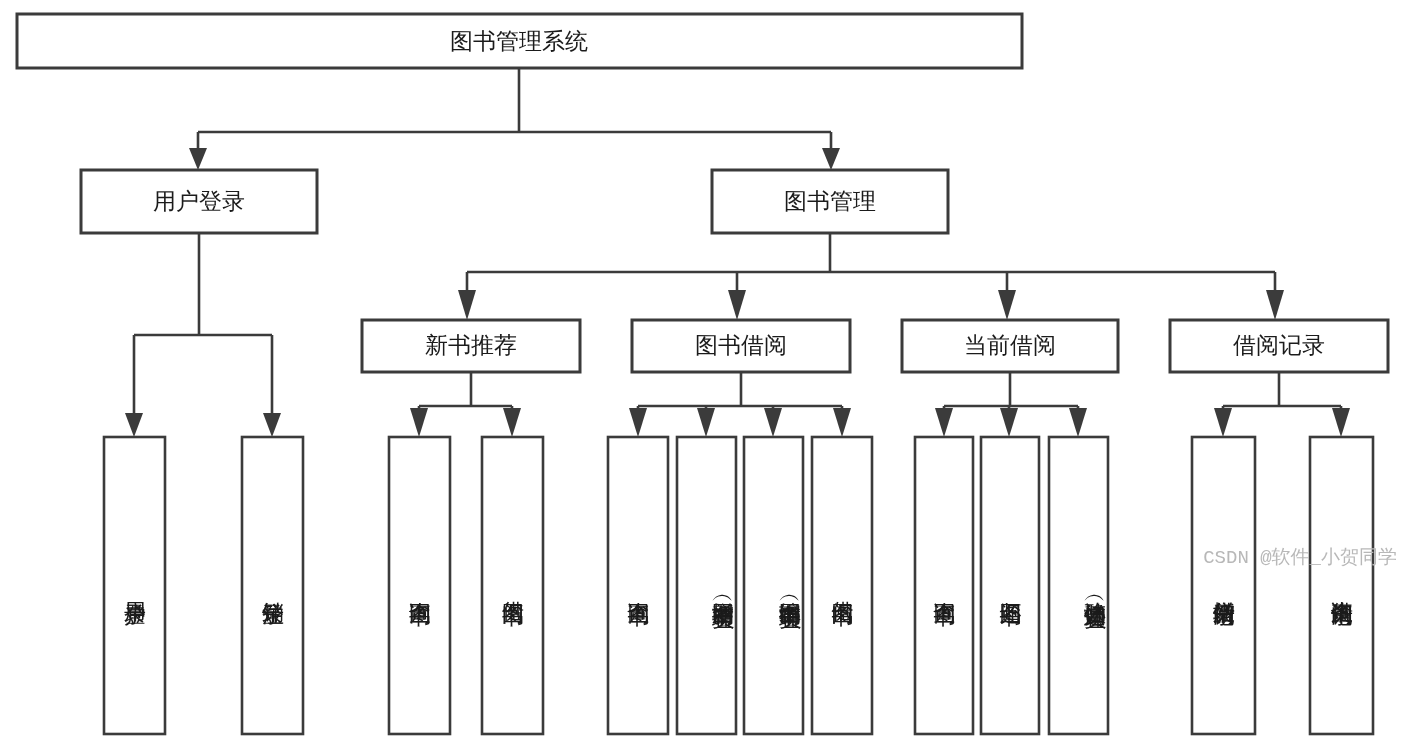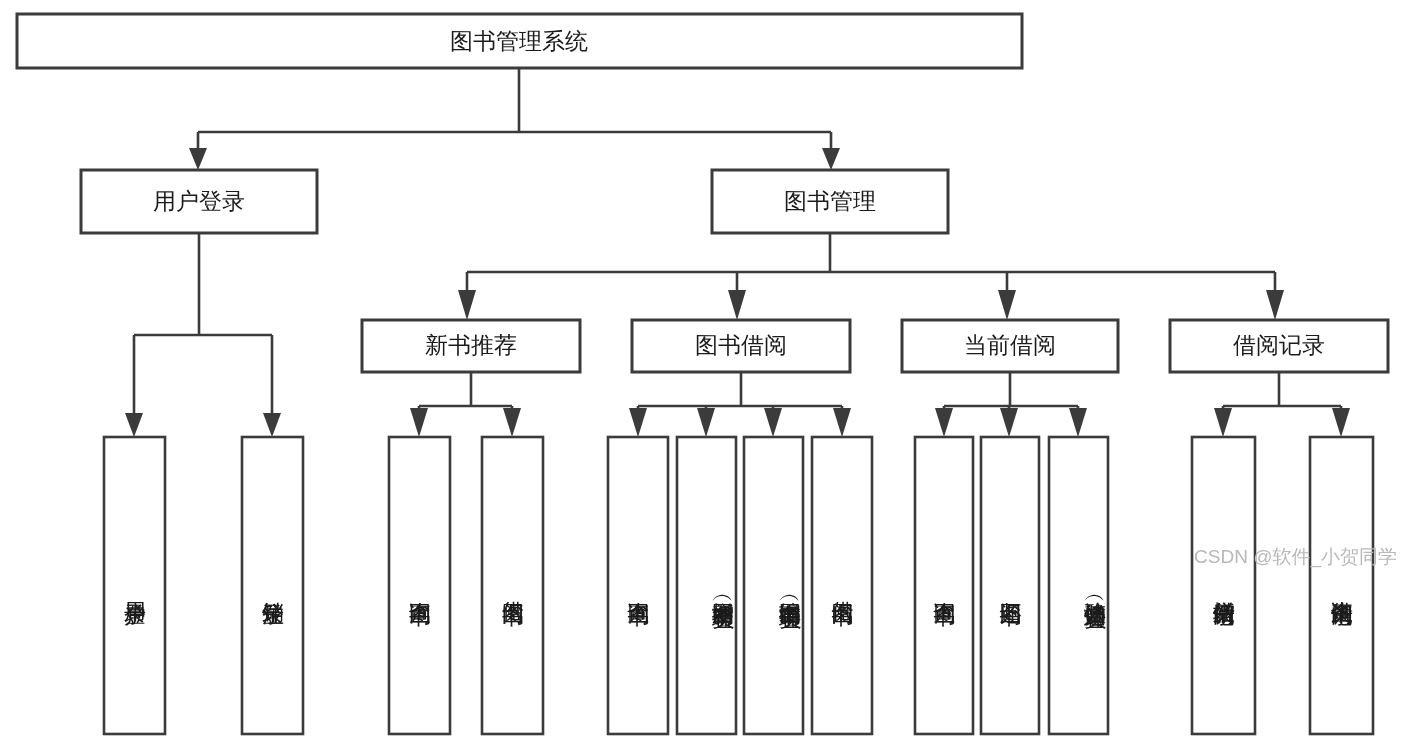--- a/index.html
+++ b/index.html
@@ -69,21 +69,21 @@
     color: #1b1b1b;
     letter-spacing: 1px;
     text-align: center;
     white-space: nowrap;
     pointer-events: none;
   }
   .watermark {
     position: absolute;
     right: 8px;
     bottom: 4px;
-    font-family: Liberation Sans, sans-serif;
+    font-family: Liberation Mono, monospace;
     font-size: 19px;
     color: #b8b8b8;
     white-space: nowrap;
   }
 </style>
 </head>
 <body>
 
 <div id="diagram-root">
 

